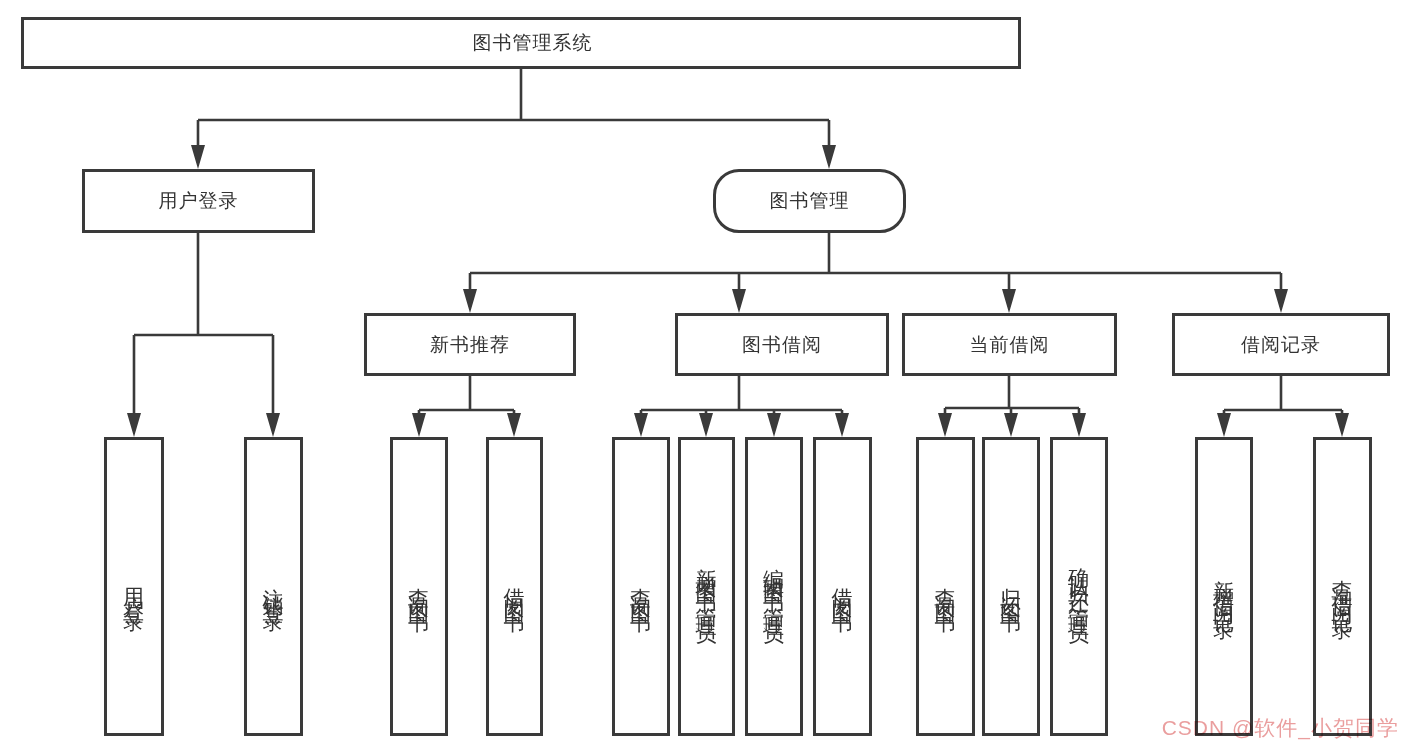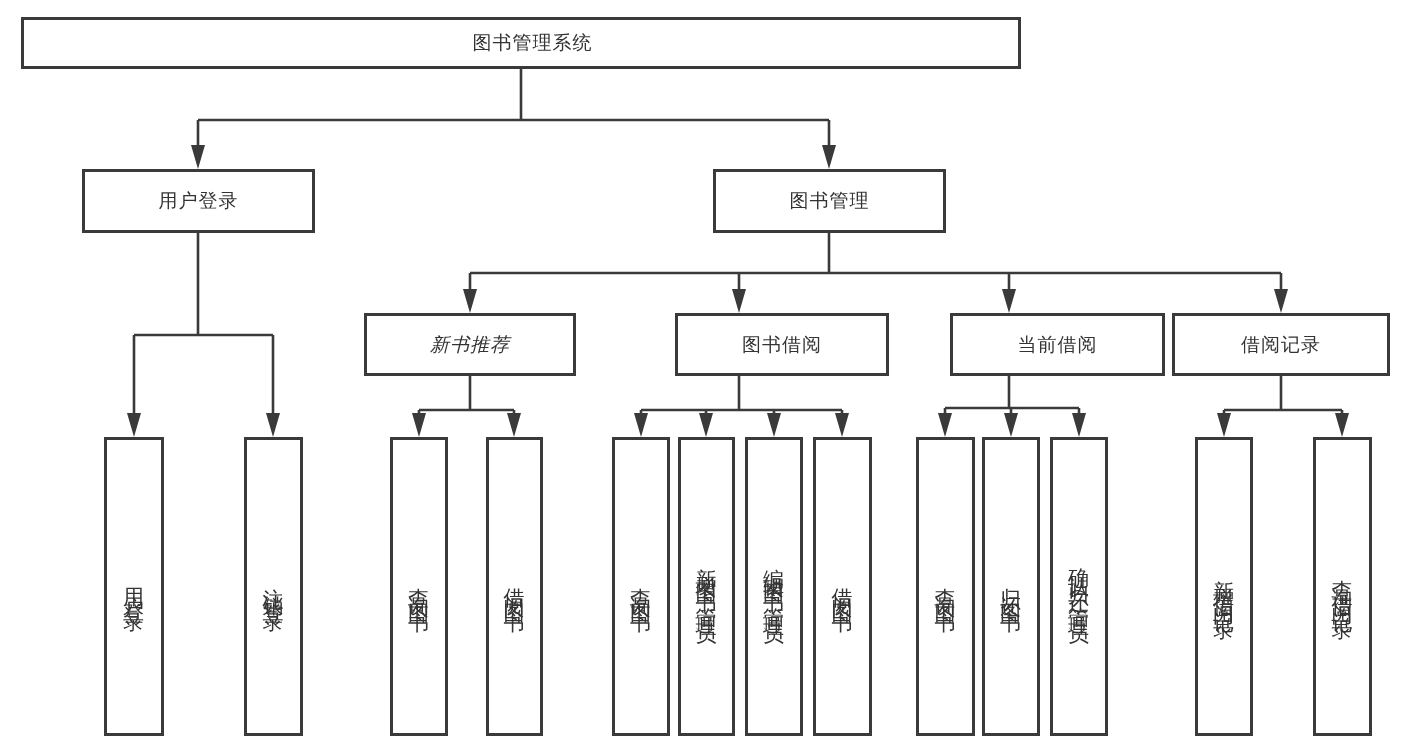--- a/index.html
+++ b/index.html
@@ -75,31 +75,31 @@
              M1217 413 L1231 413 L1224 437 Z  M1335 413 L1349 413 L1342 437 Z"></path>
   </svg>
 
   <div class="box" style="left:21px;top:17px;width:1000px;height:52px;padding-left:23px;">
     <span class="h-label">图书管理系统</span>
   </div>
 
   <div class="box" style="left:82px;top:169px;width:233px;height:64px;">
     <span class="h-label">用户登录</span>
   </div>
-  <div class="box" style="left:713px;top:169px;width:233px;height:64px;">
+  <div class="box" style="left:713px;top:169px;width:193px;height:64px;border-radius:26px;">
     <span class="h-label">图书管理</span>
   </div>
 
-  <div class="box" style="left:364px;top:313px;width:212px;height:63px;font-style:italic;">
+  <div class="box" style="left:364px;top:313px;width:212px;height:63px;">
     <span class="h-label">新书推荐</span>
   </div>
   <div class="box" style="left:632px;top:313px;width:214px;height:63px;margin-left:43px;">
     <span class="h-label">图书借阅</span>
   </div>
-  <div class="box" style="left:902px;top:313px;width:215px;height:63px;margin-left:48px;">
+  <div class="box" style="left:902px;top:313px;width:215px;height:63px;">
     <span class="h-label">当前借阅</span>
   </div>
   <div class="box" style="left:1172px;top:313px;width:218px;height:63px;">
     <span class="h-label">借阅记录</span>
   </div>
 
   <div class="box" style="left:104px;top:437px;width:60px;height:299px;">
     <span class="v-label">用户登录</span>
   </div>
   <div class="box" style="left:244px;top:437px;width:59px;height:299px;">
@@ -136,13 +136,14 @@
     <span class="v-label">确认归还（管理员）</span>
   </div>
 
   <div class="box" style="left:1195px;top:437px;width:58px;height:299px;">
     <span class="v-label">新增借阅记录</span>
   </div>
   <div class="box" style="left:1313px;top:437px;width:59px;height:299px;">
     <span class="v-label">查询借阅记录</span>
   </div>
 
+  <div id="watermark">CSDN @软件_小贺同学</div>
 </div>
 
 </body></html>

